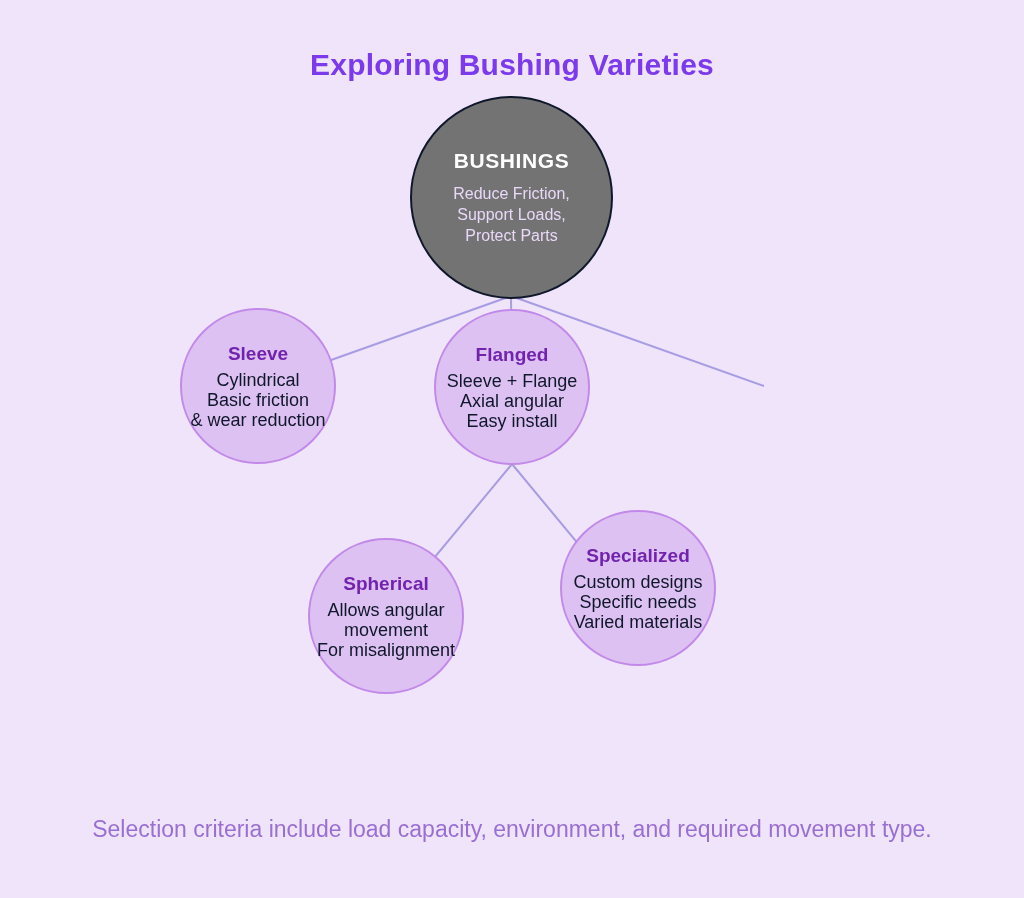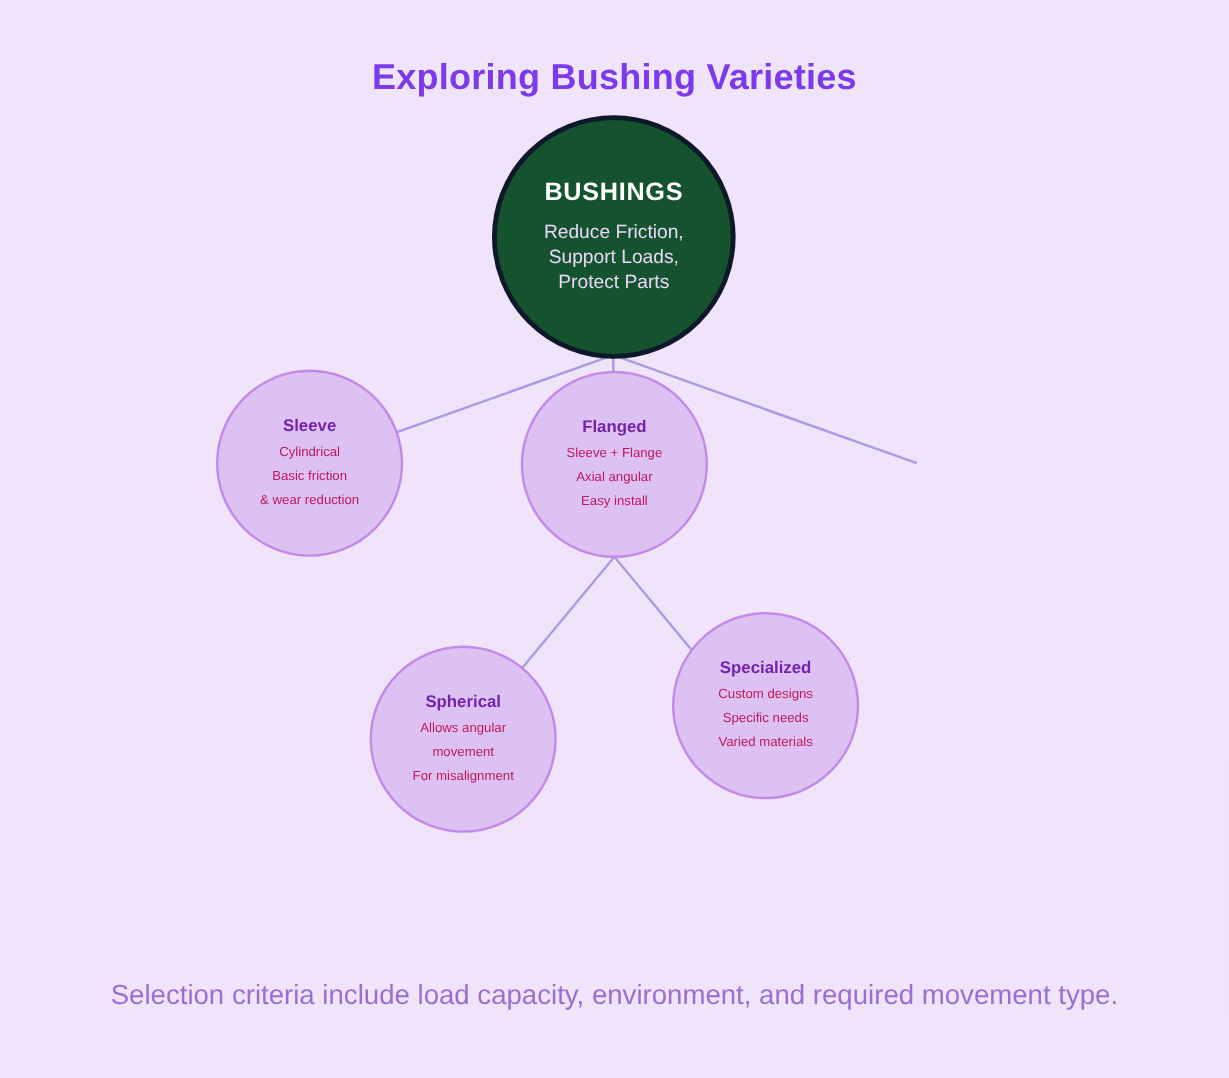--- a/index.html
+++ b/index.html
@@ -44,22 +44,22 @@
     align-items: center;
     justify-content: center;
     text-align: center;
     box-sizing: border-box;
   }
   .root-circle {
     left: 410px;
     top: 96px;
     width: 203px;
     height: 203px;
-    background: #14532d;
-    border: 4px solid #0f172a;
+    background: #737373;
+    border: 2px solid #0f172a;
   }
   .root-circle .root-label {
     color: #ffffff;
     font-size: 21px;
     font-weight: 700;
     letter-spacing: 0.6px;
     margin-bottom: 10px;
   }
   .root-circle .root-line {
     color: #e9d8f8;
@@ -67,27 +67,27 @@
     line-height: 21px;
   }
   .node-circle {
     width: 156px;
     height: 156px;
     background: #dec1f3;
     border: 2px solid #c289e9;
   }
   .node-circle .node-label {
     color: #7223ad;
-    font-size: 14px;
+    font-size: 19px;
     font-weight: 700;
     margin-bottom: 5px;
   }
   .node-circle .node-line {
-    color: #be185d;
-    font-size: 11px;
+    color: #0f172a;
+    font-size: 18px;
     line-height: 20px;
   }
   .pos-sleeve      { left: 180px; top: 308px; }
   .pos-flanged     { left: 434px; top: 309px; }
   .pos-thrust      { left: 686px; top: 308px; }
   .pos-spherical   { left: 308px; top: 538px; }
   .pos-specialized { left: 560px; top: 510px; }
   .diagram-footer {
     position: absolute;
     top: 816px;

